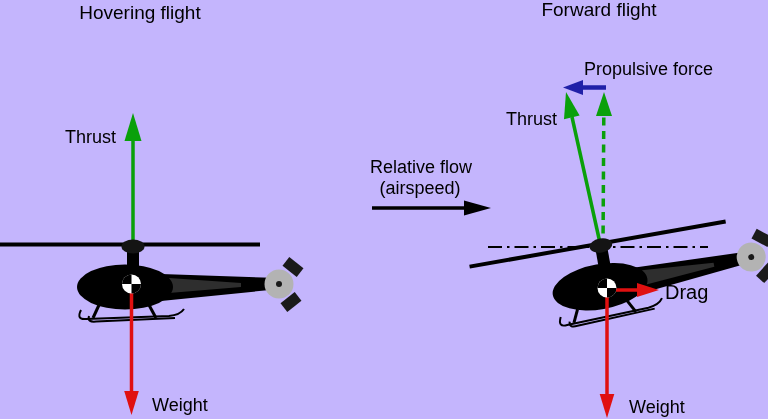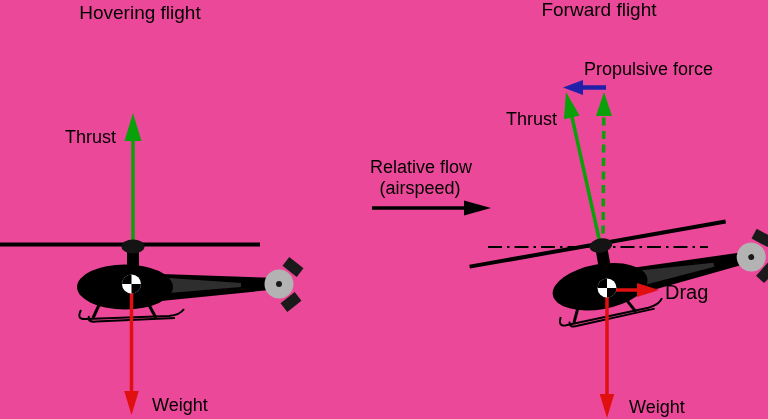--- a/index.html
+++ b/index.html
@@ -1,16 +1,16 @@
 <!DOCTYPE html>
 <html><head>
 <meta charset="utf-8">
 <style>
   html,body{margin:0;padding:0;background:#ffffff;}
-  .stage{position:relative;width:768px;height:419px;background:#ec4899;overflow:hidden;}
+  .stage{position:relative;width:768px;height:419px;background:#c4b5fd;overflow:hidden;}
   svg{display:block;}
   text{font-family:"Liberation Sans","DejaVu Sans",sans-serif;fill:#000;}
   .title{font-size:19px;}
   .lbl{font-size:18px;}
   .lbl-big{font-size:20px;}
   .shaft-green{stroke:#0aa00a;stroke-width:3.5;fill:none;}
   .shaft-green-dashed{stroke:#0aa00a;stroke-width:3.5;fill:none;stroke-dasharray:8 5.5;}
   .head-green{fill:#0aa00a;stroke:none;}
   .shaft-red{stroke:#e01010;stroke-width:3.5;fill:none;}
   .head-red{fill:#e01010;stroke:none;}

